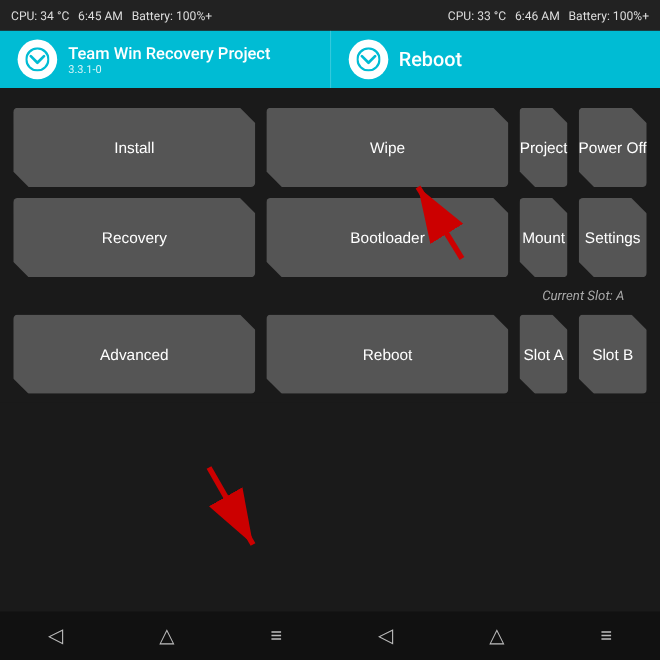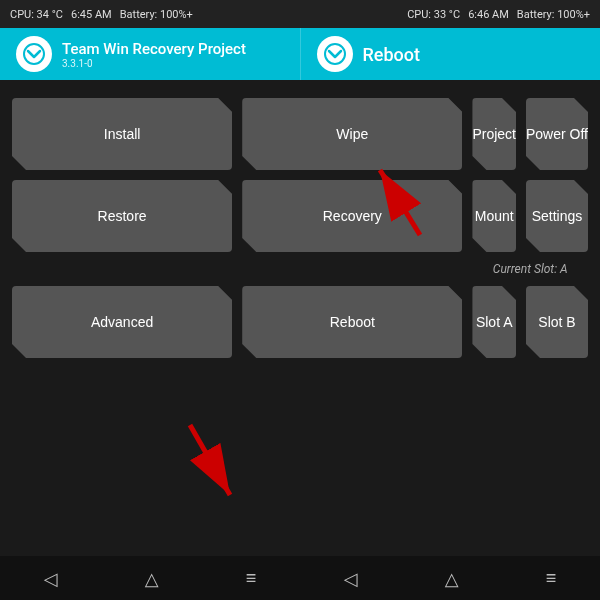--- a/index.html
+++ b/index.html
@@ -185,22 +185,22 @@
 </div>
 
 <div class="grid-wrapper" style="position:relative;">
   <div class="main-content">
 
     <button class="btn">Install</button>
     <button class="btn">Wipe</button>
     <button class="btn">Project</button>
     <button class="btn">Power Off</button>
 
-    <button class="btn">Restore</button>
     <button class="btn">Recovery</button>
+    <button class="btn">Bootloader</button>
 
     <button class="btn">Mount</button>
     <button class="btn">Settings</button>
     <div class="current-slot-cell">
       <span>Current Slot: A</span>
     </div>
 
     <button class="btn">Advanced</button>
     <button class="btn">Reboot</button>
     <button class="btn">Slot A</button>

